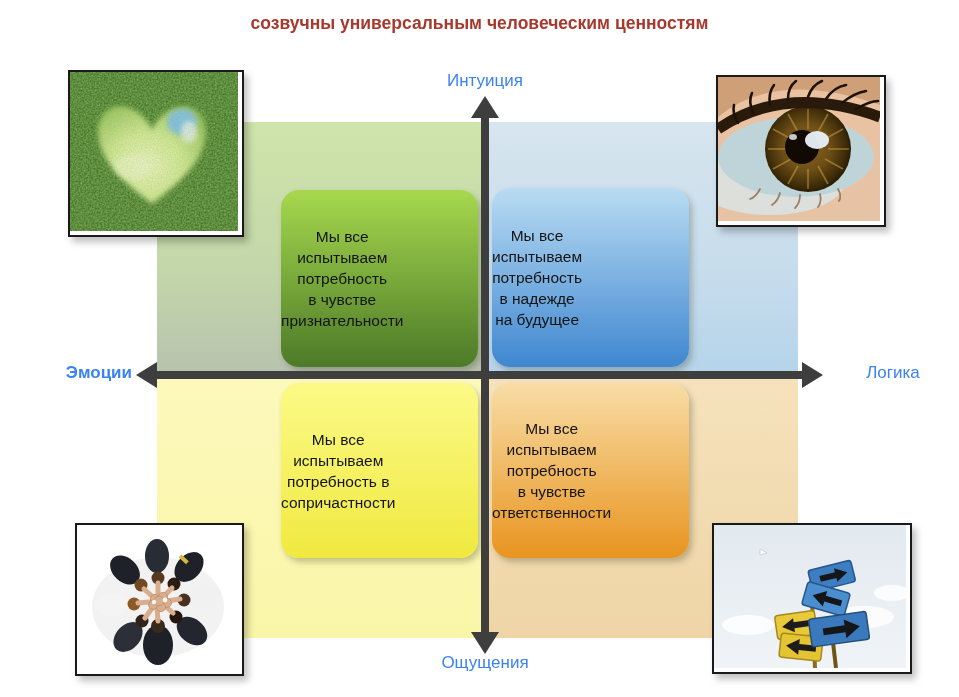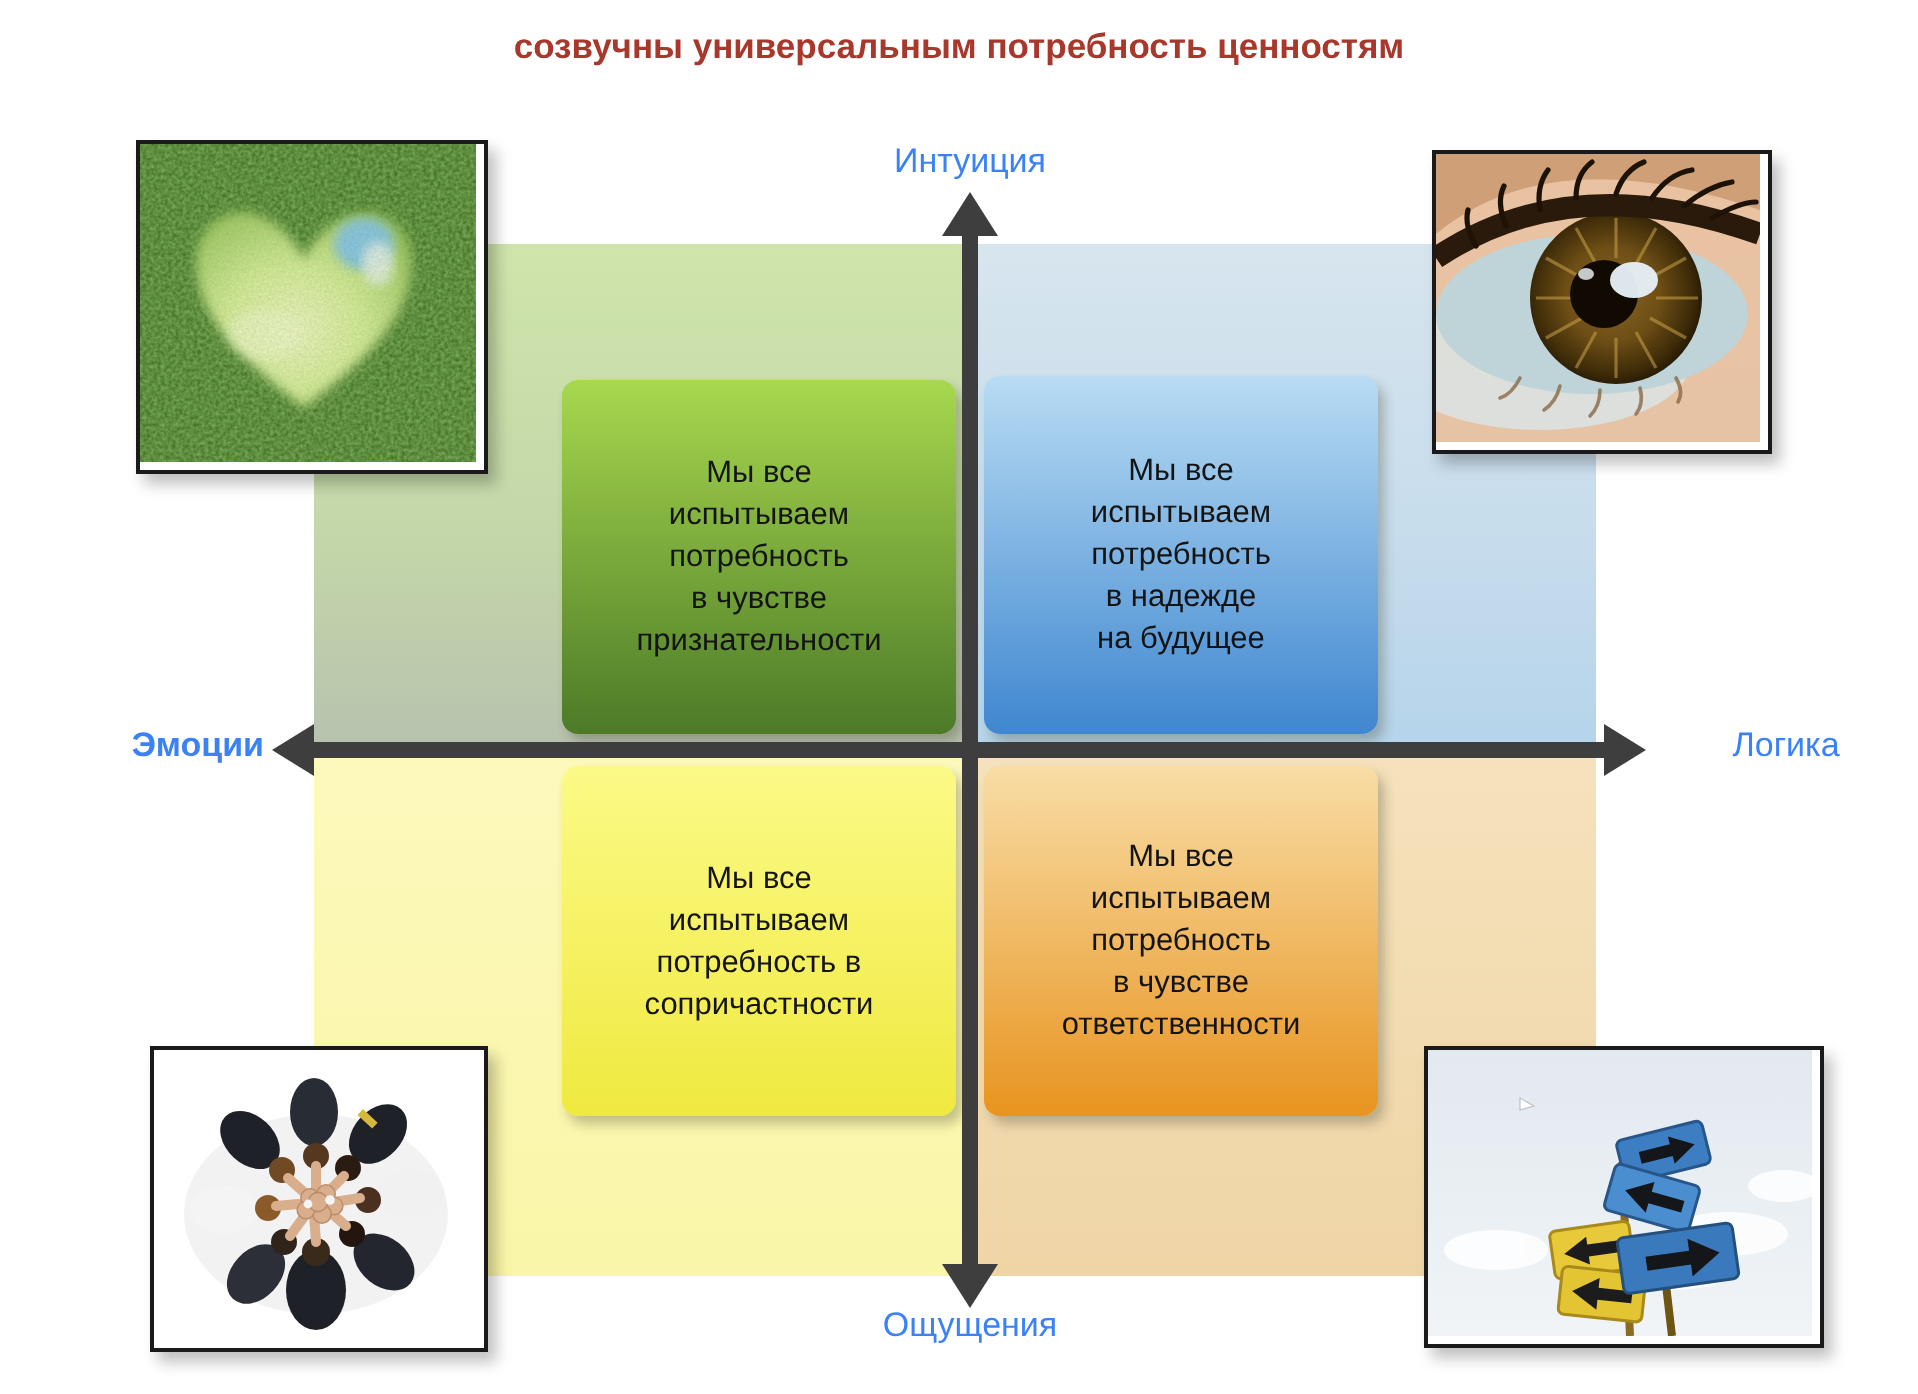--- a/index.html
+++ b/index.html
@@ -17,22 +17,22 @@
   .pale-tl{left:157px;top:122px;width:328px;height:253px;
     background:linear-gradient(180deg,#cfe5ab 0%,#c3d6a9 60%,#b7c2ae 100%);}
   .pale-tr{left:485px;top:122px;width:313px;height:253px;
     background:linear-gradient(180deg,#d7e5ee 0%,#c6dcec 60%,#b5d4ea 100%);}
   .pale-bl{left:157px;top:375px;width:328px;height:263px;
     background:linear-gradient(180deg,#fcf9bc 0%,#faf6a8 100%);}
   .pale-br{left:485px;top:375px;width:313px;height:263px;
     background:linear-gradient(180deg,#f5e2bc 0%,#efd5a6 100%);}
   
   .quad-box{
-    position:absolute;border-radius:8px;
-    display:flex;align-items:center;justify-content:center;text-align:center;
+    position:absolute;border-radius:18px;
+    display:flex;align-items:center;justify-content:flex-start;text-align:center;
     box-shadow:3px 4px 6px rgba(60,60,40,0.30);
     background:linear-gradient(180deg,var(--g1) 0%,var(--g2) 100%);
   }
   .box-text{white-space:pre-line;font-size:15.5px;line-height:21px;color:#141414;}
   .box-green {left:281px;top:190px;width:197px;height:177px;}
   .box-blue  {left:492px;top:188px;width:197px;height:179px;}
   .box-yellow{left:281px;top:383px;width:197px;height:175px;}
   .box-orange{left:492px;top:383px;width:197px;height:175px;}
   
   .axis{position:absolute;background:var(--axis,#3e3e3e);}
@@ -55,21 +55,21 @@
   .ph-eye{left:716px;top:75px;width:166px;height:148px;}
   .ph-people{left:75px;top:523px;width:165px;height:149px;}
   .ph-signs{left:712px;top:523px;width:196px;height:147px;}
 </style>
 </head>
 <body>
 
 <div id="stage" style="--title: #a8372c; --axis: #3e3e3e;">
 
   <div class="title">
-    <div>созвучны универсальным потребность ценностям</div>
+    <div>созвучны универсальным человеческим ценностям</div>
   </div>
 
   <div class="pale pale-tl"></div>
   <div class="pale pale-tr"></div>
   <div class="pale pale-bl"></div>
   <div class="pale pale-br"></div>
 
   <div class="quad-box box-green" style="--g1: #a7d84e; --g2: #4c7a28;">
     <div class="box-text">Мы все
 испытываем

